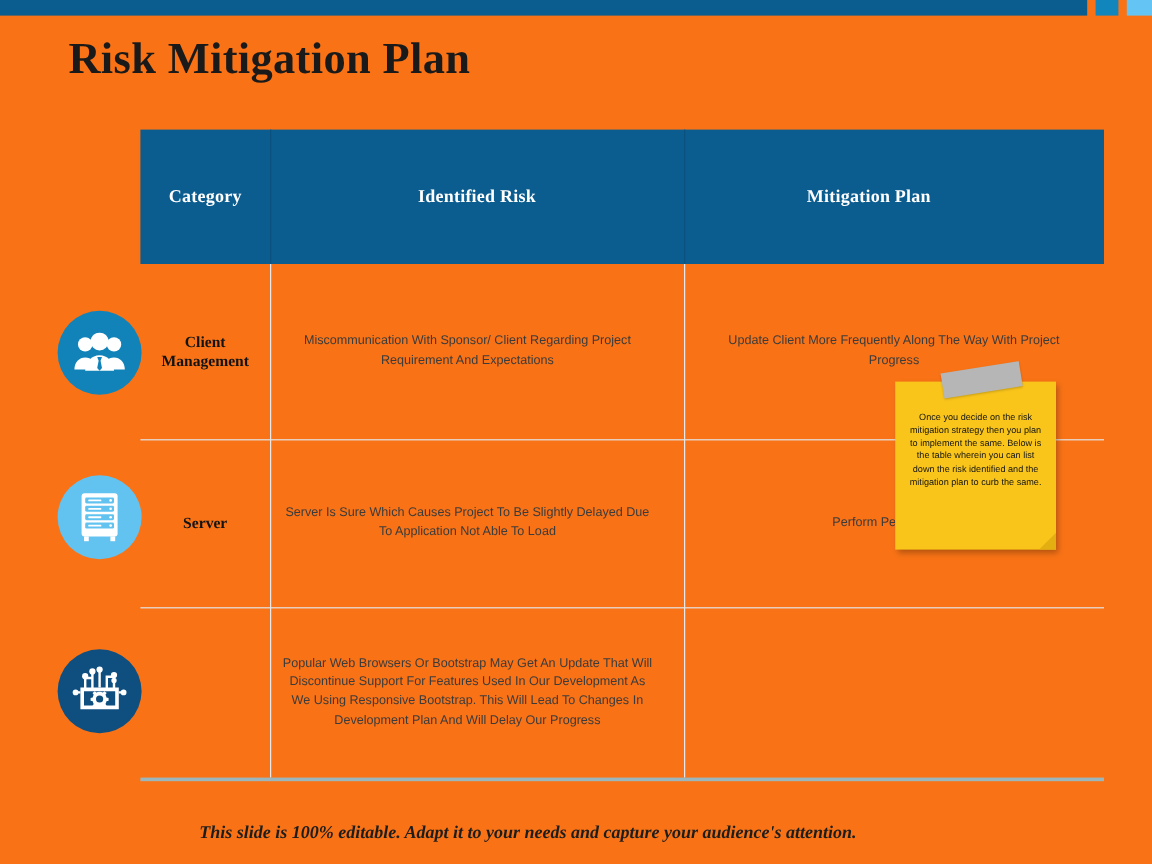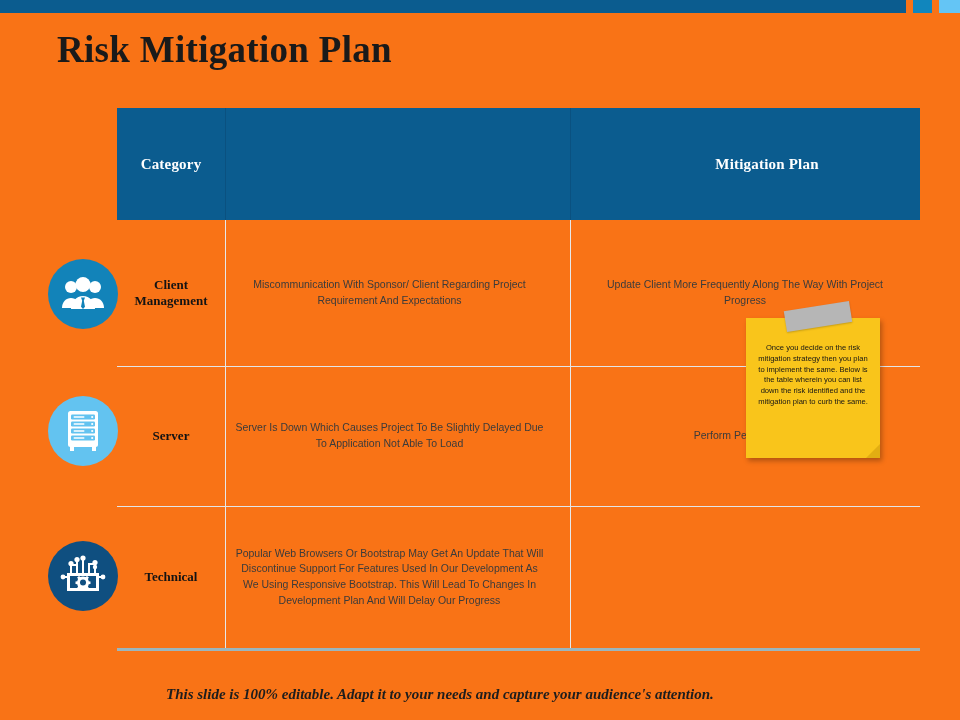--- a/index.html
+++ b/index.html
@@ -57,21 +57,21 @@
     align-items: center;
     justify-content: center;
     color: #ffffff;
     font-family: "Liberation Serif", serif;
     font-weight: bold;
     font-size: 15px;
     letter-spacing: 0.2px;
   }
   .thead .hcell.c0 { left: 0px;   width: 108px; }
   .thead .hcell.c1 { left: 108px; width: 345px; }
-  .thead .hcell.c2 { left: 475px; width: 350px; }
+  .thead .hcell.c2 { left: 432px; width: 350px; }
 
   .hdiv { position: absolute; top: 0; width: 1px; height: 112px; background: #0a5180; }
   .hdiv.d1 { left: 108px; }
   .hdiv.d2 { left: 453px; }
 
   
   .tbody { position: absolute; left: 0; top: 112px; width: 803px; height: 428px; }
   .trow { position: absolute; left: 0; width: 803px; }
   .trow.r0 { top: 0px;   height: 146px; }
   .trow.r1 { top: 146px; height: 140px; }
@@ -199,47 +199,47 @@
     <div class="seg-mid"></div>
     <div class="seg-light"></div>
   </div>
 
   <div class="slide-title">Risk Mitigation Plan</div>
 
   <div class="table-wrap">
 
     <div class="thead">
       <div class="hcell c0">Category</div>
+      <div class="hcell c1">Identified Risk</div>
       <div class="hcell c2">Mitigation Plan</div>
       <div class="hdiv d1"></div>
       <div class="hdiv d2"></div>
     </div>
 
     <div class="tbody">
       <div class="vline v1"></div>
       <div class="vline v2"></div>
 
       <div class="trow r0">
         <div class="cell cat">Client Management</div>
         <div class="cell risk">Miscommunication With Sponsor/ Client Regarding Project Requirement And Expectations</div>
         <div class="cell plan">Update Client More Frequently Along The Way With Project Progress</div>
       </div>
 
       <div class="rowline l1"></div>
 
       <div class="trow r1">
         <div class="cell cat">Server</div>
-        <div class="cell risk">Server Is Down Which Causes Project To Be Slightly Delayed Due To Application Not Able To Load</div>
+        <div class="cell risk">Server Is Sure Which Causes Project To Be Slightly Delayed Due To Application Not Able To Load</div>
         <div class="cell plan">Perform Periodical Ch</div>
       </div>
 
       <div class="rowline l2"></div>
 
       <div class="trow r2">
-        <div class="cell cat">Technical</div>
         <div class="cell risk">Popular Web Browsers Or Bootstrap May Get An Update That Will Discontinue Support For Features Used In Our Development As We Using Responsive Bootstrap. This Will Lead To Changes In Development Plan And Will Delay Our Progress</div>
       </div>
 
       <div class="bottomline"></div>
     </div>
   </div>
 
   <div class="icon-badge b0">
     <svg width="44" height="34" viewBox="0 0 44 34" aria-hidden="true">
       <g fill="#ffffff">

